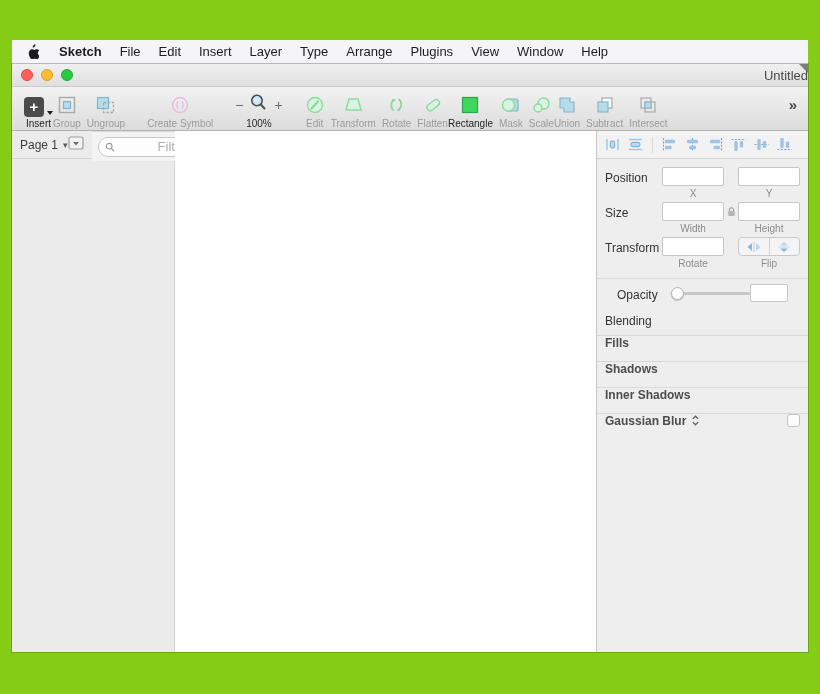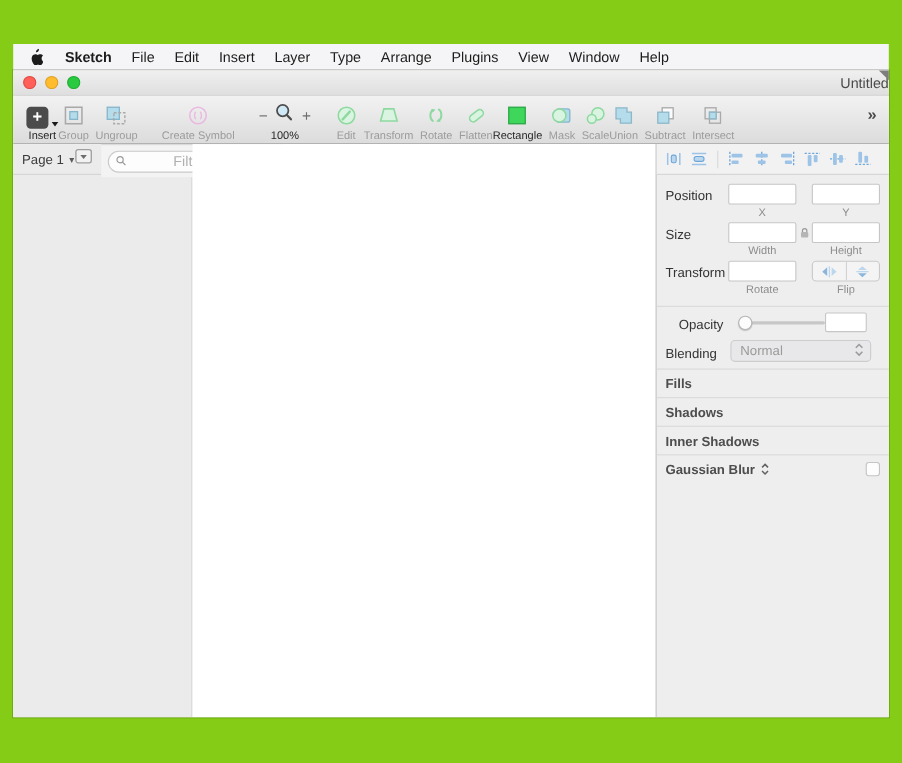--- a/index.html
+++ b/index.html
@@ -80,21 +80,21 @@
   .opacity-row { display:flex; align-items:center; height:28px; padding:0 20px; }
   .slider { position:relative; width:86px; height:13px; margin-left:2px; }
   .slider .track { position:absolute; left:0; right:0; top:5px; height:3px; background:#c7c7c7; border-radius:2px; }
   .slider .thumb { position:absolute; left:0; top:0; width:13px; height:13px; background:#fcfcfc; border:1px solid #b5b5b5; border-radius:50%; box-shadow:0 1px 1px rgba(0,0,0,0.2); }
   .opacity-input { width:38px; height:18px; border:1px solid #c6c6c6; border-radius:2px; background:#fff; margin-left:auto; font-size:11px; padding:0 4px; outline:none; }
 
   .blending-row { display:flex; align-items:center; height:28px; padding:0 16px 4px 8px; }
   .blend-select { flex:1; height:20px; margin-left:2px; background:#e8e8ea; border:1px solid #cdcdcf; border-radius:4px; display:flex; align-items:center; padding:0 5px 0 8px; }
   .blend-value { font-size:12px; color:#9a9a9a; flex:1; }
 
-  .section { height:26px; border-top:1px solid #d9d9d9; display:flex; align-items:center; padding:0 8px; }
+  .section { height:26px; border-top:1px solid #d9d9d9; display:flex; align-items:flex-start; padding:0 8px; }
   .section:last-of-type { border-bottom:1px solid #d9d9d9; }
   .section-label { font-size:12px; font-weight:bold; color:#4d4d4d; }
   .stepper-sm { margin-left:5px; display:flex; }
   .checkbox { width:13px; height:13px; background:#fdfdfd; border:1px solid #c4c4c4; border-radius:3px; margin-left:auto; }
   .insp-rest { flex:1; }
 </style>
 </head>
 <body>
 
 <div class="screen">
@@ -457,29 +457,20 @@
           <span class="geo-label">Opacity</span>
           <div class="slider">
             <span class="track"></span>
             <span class="thumb"></span>
           </div>
           <input class="opacity-input" style="">
         </div>
 
         <div class="blending-row">
           <span class="geo-label">Blending</span>
-          <div class="blend-select">
-            <span class="blend-value">Normal</span>
-            <span>
-              <svg width="10" height="14" viewBox="0 0 10 14">
-                  <path d="M2 5.2 L5 2.2 L8 5.2" fill="none" stroke="#9a9a9a" stroke-width="1.4"></path>
-                  <path d="M2 8.8 L5 11.8 L8 8.8" fill="none" stroke="#9a9a9a" stroke-width="1.4"></path>
-                </svg>
-            </span>
-          </div>
         </div>
 
         <div class="section">
           <span class="section-label">Fills</span>
         </div>
         <div class="section">
           <span class="section-label">Shadows</span>
         </div>
         <div class="section">
           <span class="section-label">Inner Shadows</span>

